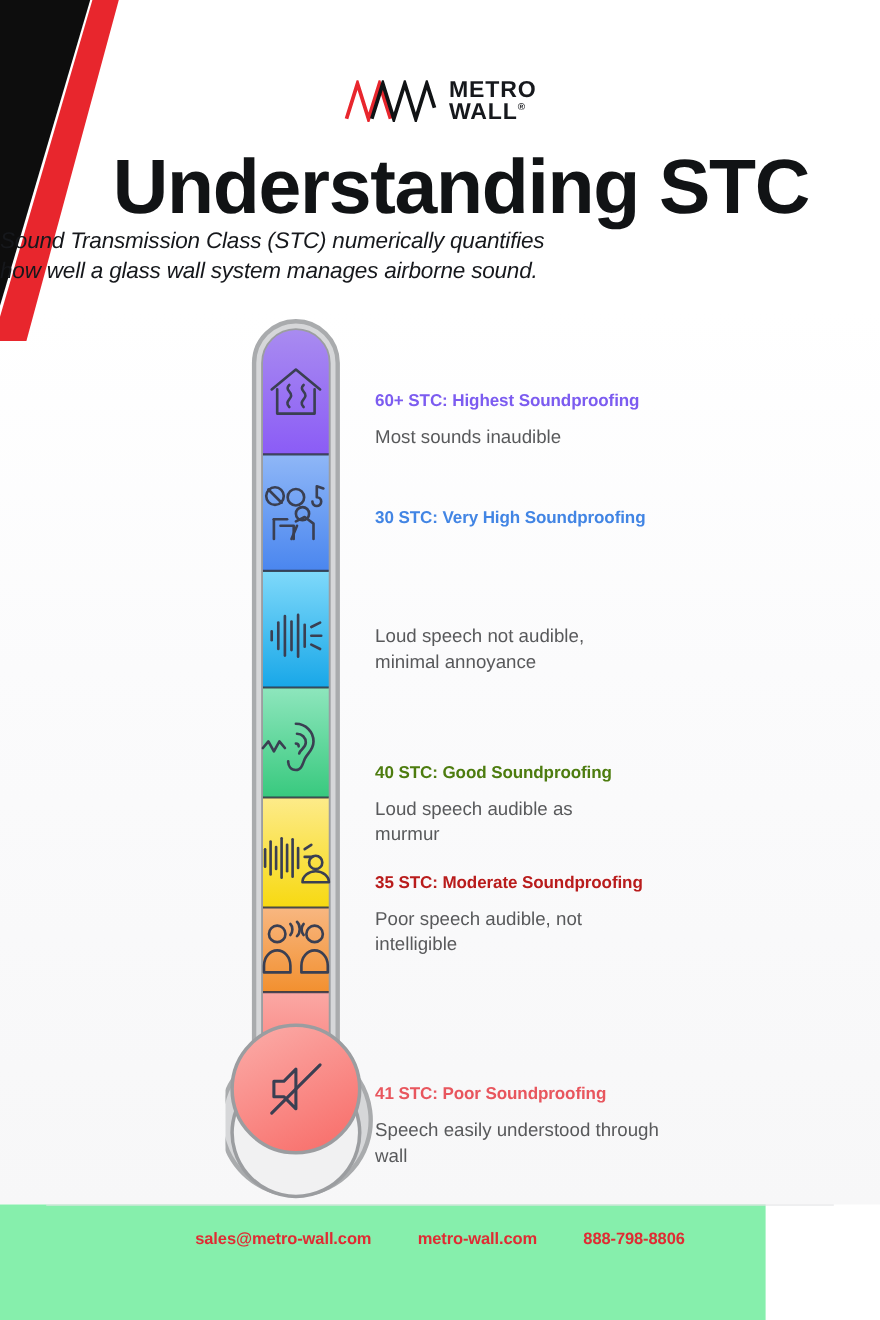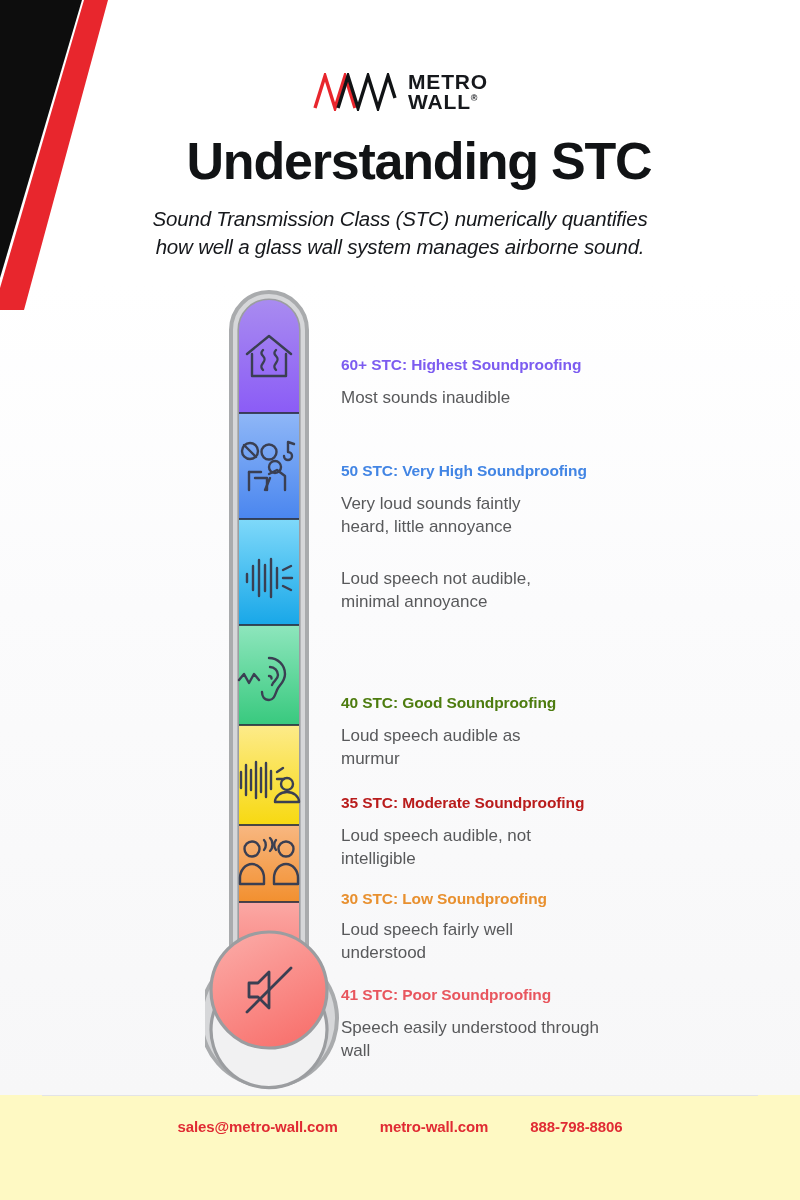--- a/index.html
+++ b/index.html
@@ -25,25 +25,25 @@
   #logo-words {
     font-family:"Liberation Sans", sans-serif;
     font-weight:bold; color:#16181c; line-height:0.97;
     letter-spacing:0.8px;
   }
   #logo-words .lw { font-size:21px; display:block; }
   .logo-reg { font-size:9px; vertical-align:super; letter-spacing:0; }
 
   #page-title {
     position:absolute; top:133px; left:0; width:800px; text-align:center;
-    font-size:52px; font-weight:bold; color:#111315;
+    font-size:70px; font-weight:bold; color:#111315;
     letter-spacing:-1.2px; line-height:1.08;padding-left:38px;
   }
   #subtitle {
-    position:absolute; top:205px; left:0; width:800px; text-align:center;
+    position:absolute; top:205px; left:0; width:800px; 
     font-style:italic; font-size:20.5px; color:#16181c;
     line-height:1.38; letter-spacing:-0.2px;
   }
   #subtitle .sl { display:block; }
 
   
   #panel {
     position:absolute; top:283px; left:0; width:800px; height:812px;
     background:linear-gradient(180deg,#ffffff 0%, #fbfbfc 40%, #f7f7f8 100%);
     z-index:1;
@@ -53,22 +53,22 @@
   #thermometer { position:absolute; top:290px; left:205px; width:140px; height:800px; z-index:4; }
 
   
   #levels { position:absolute; left:341px; top:283px; width:430px; height:812px; z-index:4; }
   .level { position:absolute; left:0; width:400px; }
   .level-title { font-size:15.5px; font-weight:bold; letter-spacing:-0.1px; line-height:1.25;margin-top:22px; }
   .level-desc  { font-size:17px; color:#58595b; line-height:1.33; margin-top:13px; max-width:215px; }
 
   
   #footer {
-    position:absolute; top:1095px; left:0; width:800px; height:105px;
-    background:#fef9c3; z-index:5;
+    position:absolute; top:1095px; left:0; width:696px; height:105px;
+    background:#86efac; z-index:5;
   }
   #footer-rule { position:absolute; top:0; left:42px; width:716px; height:1px; background:#e3e4e6; }
   #footer-items {
     position:absolute; top:23px; left:0; width:800px;
     display:flex; justify-content:center; align-items:center; gap:42px;
   }
   .footer-item {
     font-size:15px; font-weight:bold; color:#e02b33; letter-spacing:-0.1px;
     text-decoration:none;
   }
@@ -247,42 +247,37 @@
 </svg>
 
 <div id="levels">
 
   <div class="level" style="top:50px">
     <div class="level-title" style="color:#7c5cf0">60+ STC: Highest Soundproofing</div>
     <div class="level-desc">Most sounds inaudible</div>
   </div>
 
   <div class="level" style="top:156px">
-    <div class="level-title" style="color:#4285e4">50 STC: Very High Soundproofing</div>
-    <div class="level-desc">Very loud sounds faintly heard, little annoyance</div>
+    <div class="level-title" style="color:#4285e4">30 STC: Very High Soundproofing</div>
   </div>
 
   <div class="level" style="top:272px">
     <div class="level-desc">Loud speech not audible, minimal annoyance</div>
   </div>
 
   <div class="level" style="top:388px">
     <div class="level-title" style="color:#4d7c0f">40 STC: Good Soundproofing</div>
     <div class="level-desc">Loud speech audible as murmur</div>
   </div>
 
   <div class="level" style="top:488px">
     <div class="level-title" style="color:#b91c1c">35 STC: Moderate Soundproofing</div>
-    <div class="level-desc">Loud speech audible, not intelligible</div>
-  </div>
-
-  <div class="level" style="top:584px">
-    <div class="level-title" style="color:#e8902f">30 STC: Low Soundproofing</div>
-    <div class="level-desc" style="margin-top:11px">Loud speech fairly well understood</div>
-  </div>
+    <div class="level-desc">Poor speech audible, not intelligible</div>
+  </div>
+
 
   <div class="level" style="top:680px">
     <div class="level-title" style="color:#e8565e">41 STC: Poor Soundproofing</div>
     <div class="level-desc" style="max-width:260px">Speech easily understood through wall</div>
   </div>
 </div>
 
 <div id="footer">
   <div id="footer-rule"></div>
   <div id="footer-items">

